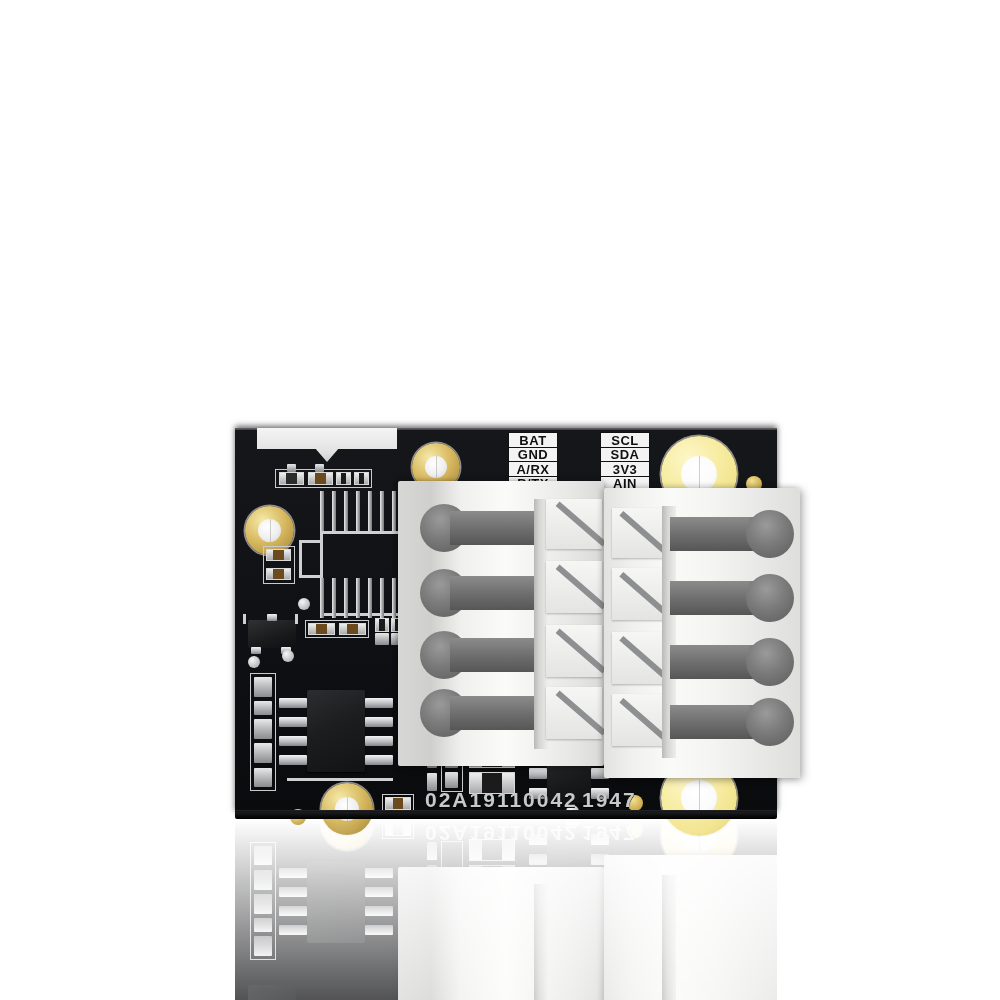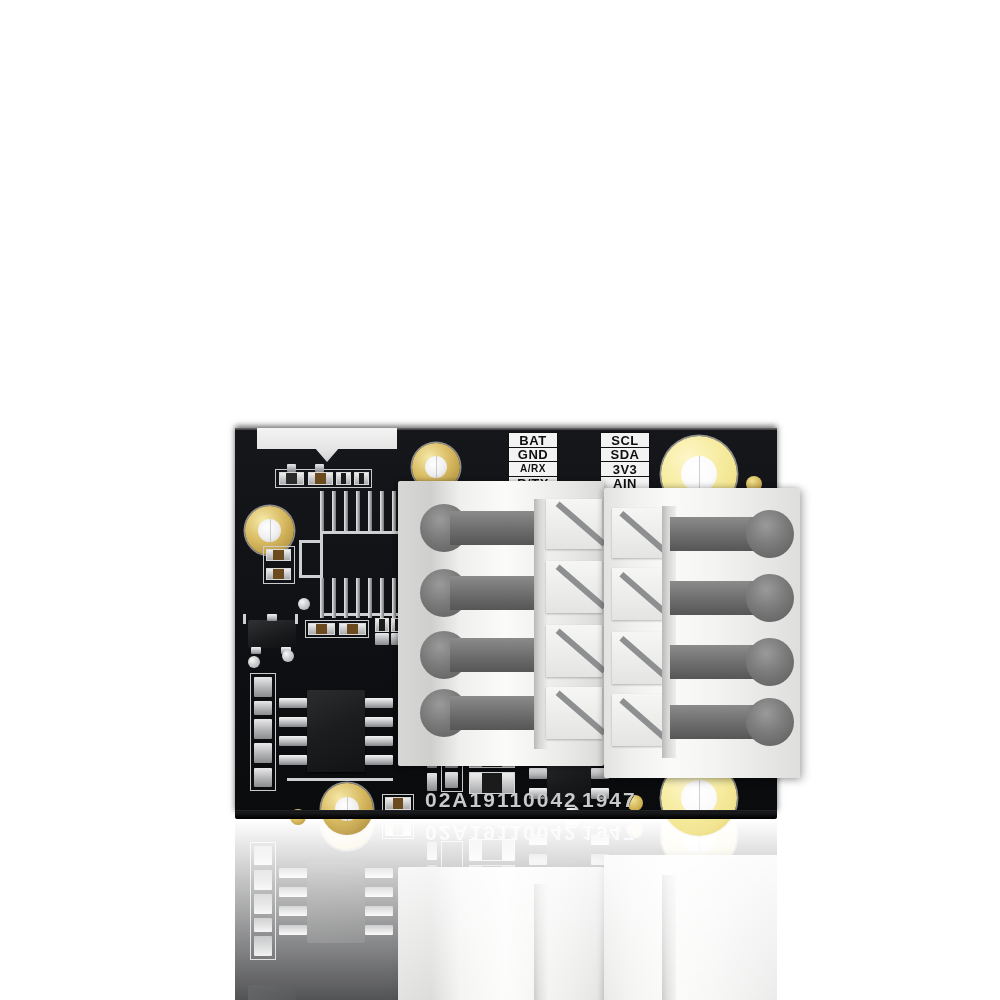--- a/index.html
+++ b/index.html
@@ -443,21 +443,21 @@
         <div class="bore" style="left:20px; top:20px; width:36px; height:36px;"></div>
       </div>
       <div class="via gold" style="left:392px; top:367px; width:16px; height:16px;"></div>
 
       <div class="silktext" style="left:190px; top:360px; font-size:21px;">02A19110042</div>
       <div class="silktext" style="left:347px; top:360px; font-size:21px;">1947</div>
 
       <div class="labelblock" style="left:273px; top:4px; width:50px;">
         <div class="lb" style="height:16px; font-size:13px;">BAT</div>
         <div class="lb" style="height:16px; font-size:13px; margin-top:-1.5px;">GND</div>
-        <div class="lb" style="height:16px; font-size:10px; margin-top:-1.5px;">A/RX</div>
+        <div class="lb" style="height:16px; font-size:13px; margin-top:-1.5px;">A/RX</div>
         <div class="lb" style="height:16px; font-size:13px; margin-top:-1.5px;">B/TX</div>
       </div>
 
       <div class="labelblock" style="left:365px; top:4px; width:50px;">
         <div class="lb" style="height:16px; font-size:13px;">SCL</div>
         <div class="lb" style="height:16px; font-size:13px; margin-top:-1.5px;">SDA</div>
         <div class="lb" style="height:16px; font-size:13px; margin-top:-1.5px;">3V3</div>
         <div class="lb" style="height:16px; font-size:13px; margin-top:-1.5px;">AIN</div>
       </div>
 

